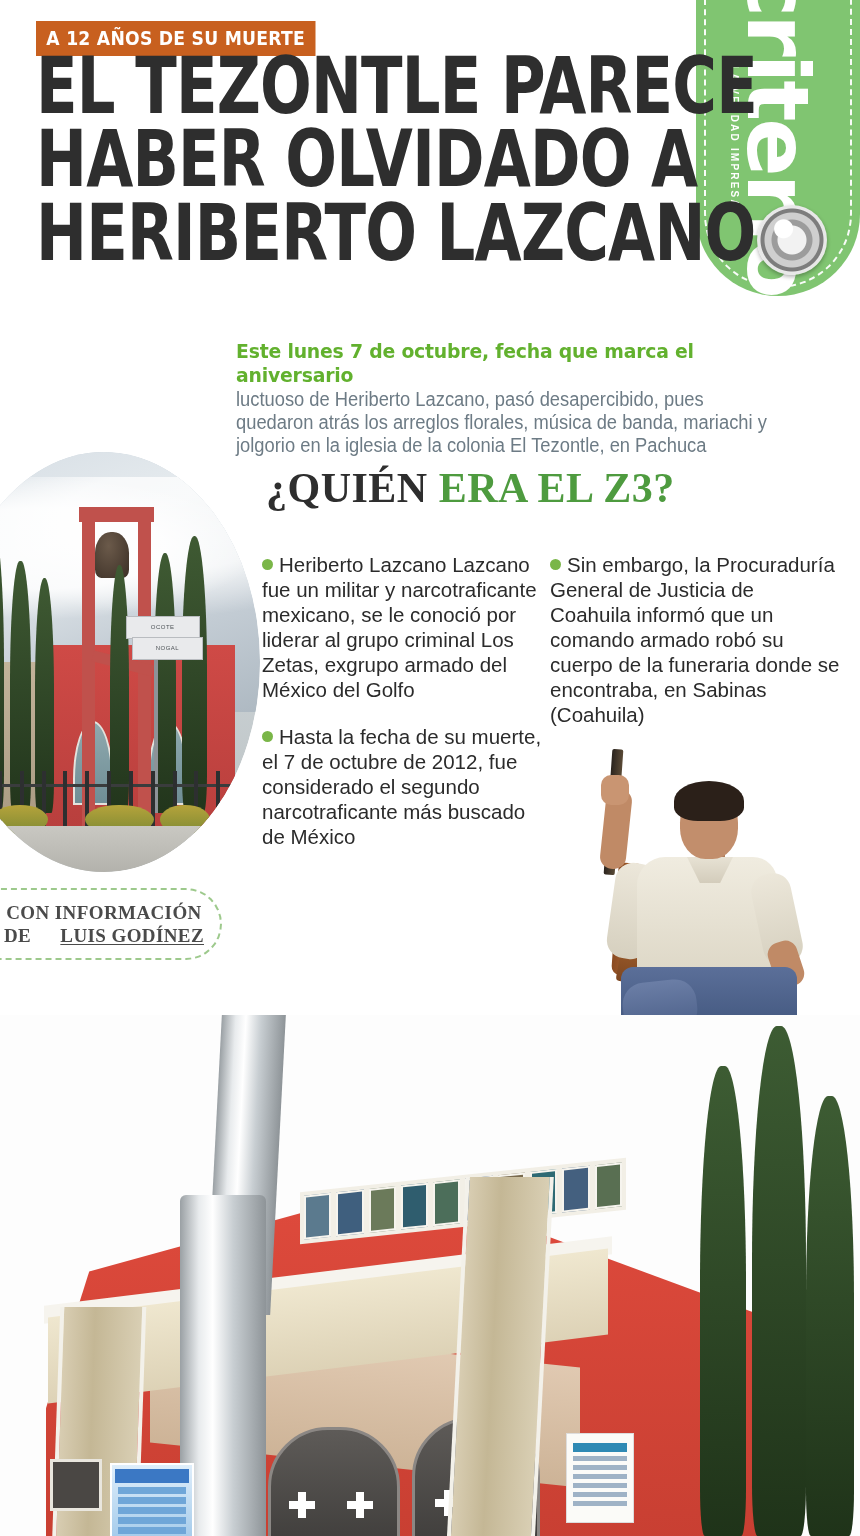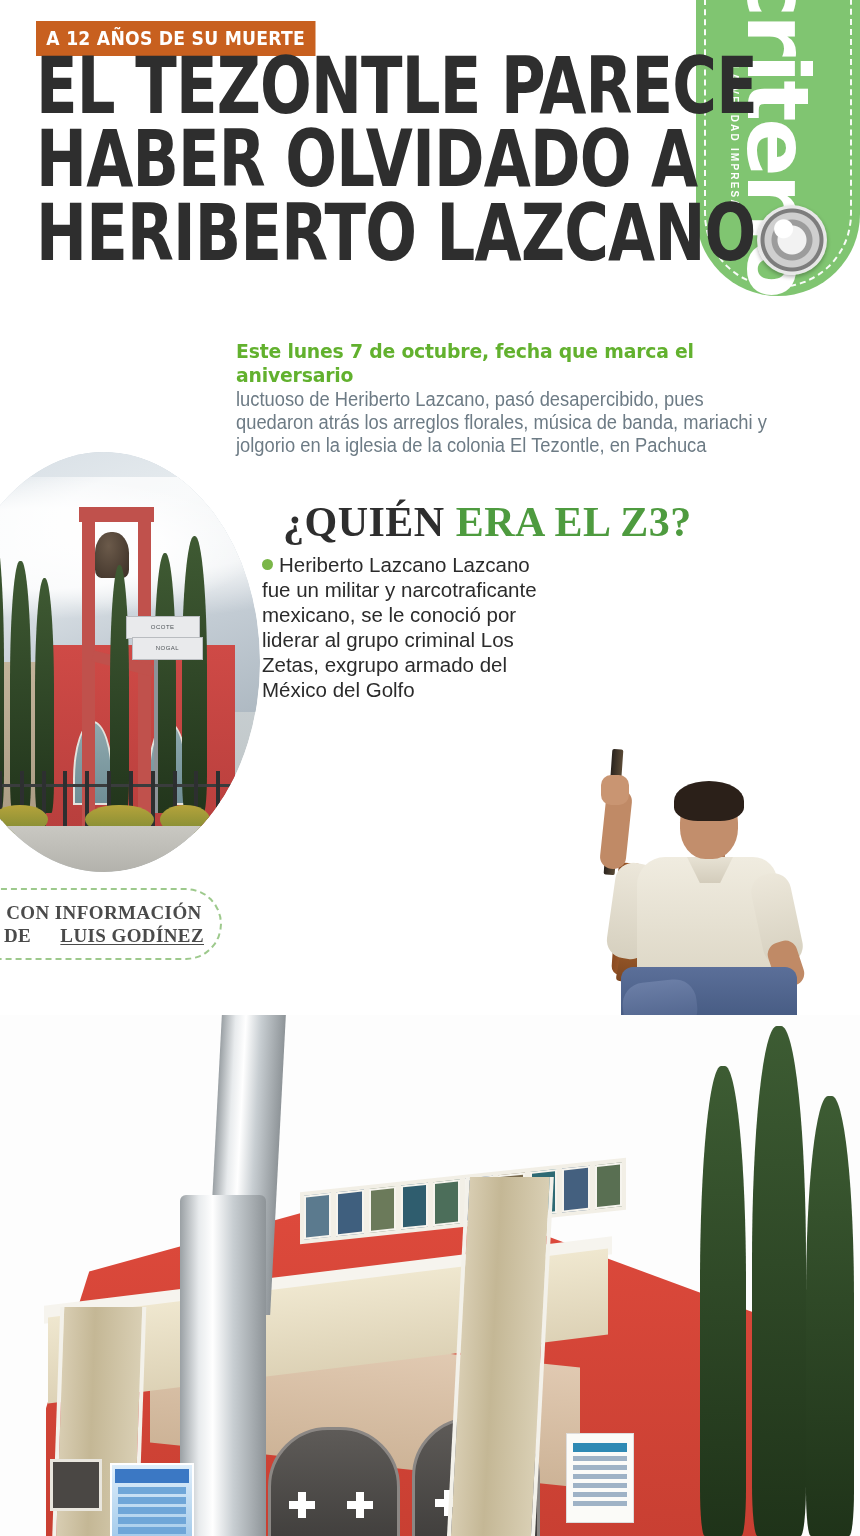--- a/index.html
+++ b/index.html
@@ -153,28 +153,27 @@
        background:linear-gradient(#c9c8c2,#b3b2ac);}
   .shrub{position:absolute;bottom:9%;height:7%;border-radius:50%;
        background:linear-gradient(#b5a33b,#7e8a33);}
   .street-sign{position:absolute;background:#e9eaec;border:1px solid #b9bcc0;
        color:#4d5256;font-size:6px;font-family:"Liberation Sans",sans-serif;
        display:flex;align-items:center;justify-content:center;letter-spacing:.5px;}
   .sign-pole{position:absolute;width:4px;background:#8d9398;}
 
   
   .sec-head{
-    position:absolute;left:266px;top:498px;
+    position:absolute;left:266px;top:464px;
     font-family:"Liberation Serif", serif;
     font-weight:bold;
     font-size:42px;
     letter-spacing:.5px;
     color:#2e2e2e;
     white-space:nowrap;
-    margin-left:17px;
   }
   .sec-head .g{color:#4e9b3f;}
 
   
   .col{position:absolute;font-family:"Liberation Sans",sans-serif;
        font-size:20.5px;line-height:1.22;color:#2b2b2b;}
   .col-left{left:262px;top:552px;width:286px;}
   .col-right{left:550px;top:552px;width:290px;}
   .bullet-p{margin:0 0 22px 0;text-indent:0;}
   .dot{display:inline-block;width:11px;height:11px;border-radius:50%;
@@ -348,22 +347,26 @@
     </div>
   </div>
 
   <div class="sec-head">
     <span>¿QUIÉN</span>
     <span class="g">ERA EL Z3?</span>
   </div>
 
   <div class="col col-left">
     <p class="bullet-p"><span class="dot"></span><span>Heriberto Lazcano Lazcano fue un militar y narcotraficante mexicano, se le conoció por liderar al grupo criminal Los Zetas, exgrupo armado del México del Golfo</span></p>
-  </div>
-
+    <p class="bullet-p"><span class="dot"></span><span>Hasta la fecha de su muerte, el 7 de octubre de 2012, fue considerado el segundo narcotraficante más buscado de México</span></p>
+  </div>
+
+  <div class="col col-right">
+    <p class="bullet-p"><span class="dot"></span><span>Sin embargo, la Procuraduría General de Justicia de Coahuila informó que un comando armado robó su cuerpo de la funeraria donde se encontraba, en Sabinas (Coahuila)</span></p>
+  </div>
 
   <div class="credit">
     <div class="credit-txt">
       <span>CON INFORMACIÓN</span><br>
       <span>DE </span><u>LUIS GODÍNEZ</u>
     </div>
   </div>
 
   <div class="cutout">
     <div class="rifle-barrel"></div>

